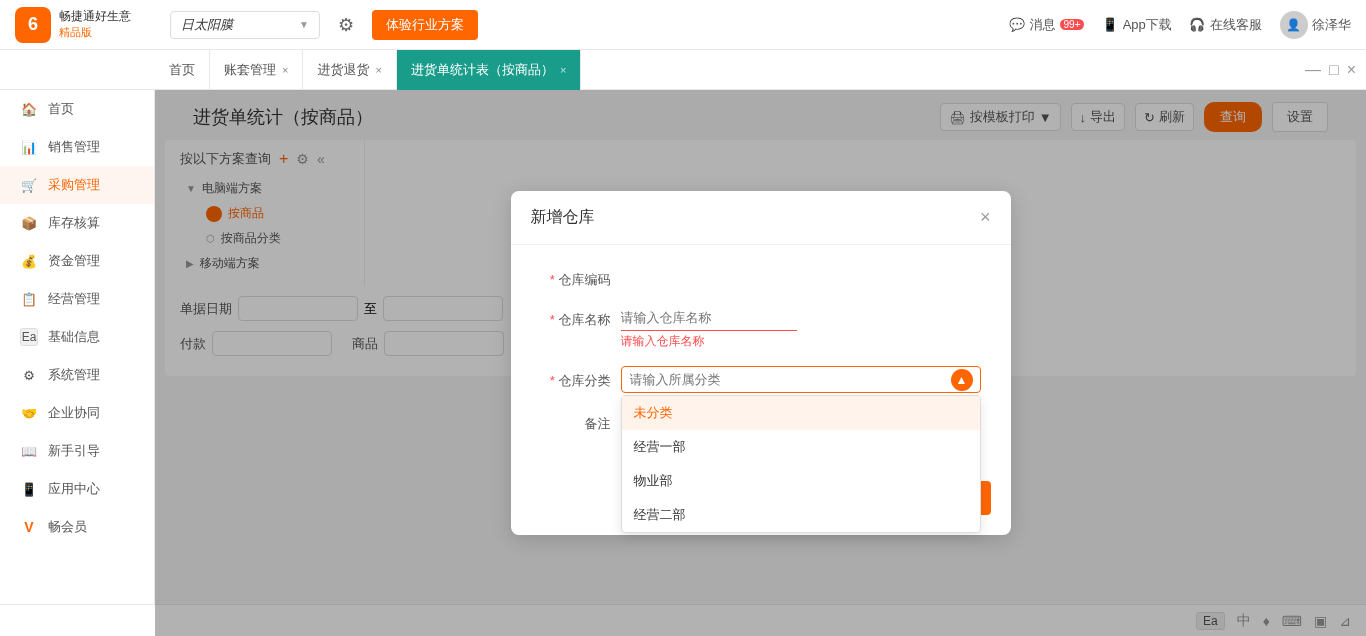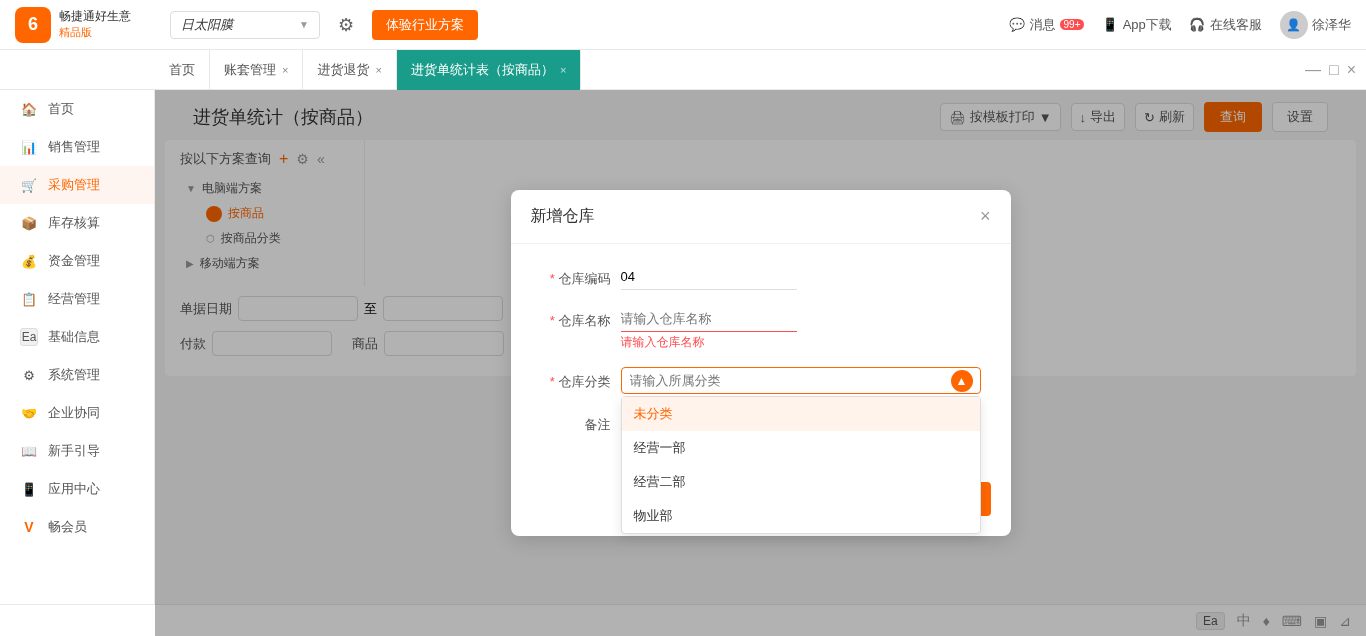--- a/index.html
+++ b/index.html
@@ -174,21 +174,21 @@
       color: #555; cursor: pointer; font-size: 13px;
       padding: 4px 8px;
       border: 1px solid #ddd;
       border-radius: 4px;
       background: #fff;
     }
     .query-btn {
       background: #ff6600;
       color: white;
       border: none;
-      border-radius: 4px;
+      border-radius: 10px;
       padding: 6px 16px;
       cursor: pointer;
       font-size: 13px;
     }
     .settings-btn {
       background: #fff;
       color: #555;
       border: 1px solid #ddd;
       border-radius: 4px;
       padding: 5px 14px;
@@ -594,23 +594,20 @@
         <div class="modal-header">
           <span class="modal-title">新增仓库</span>
           <span class="modal-close">×</span>
         </div>
         <div class="modal-body">
 
           <div class="form-row">
             <div class="form-label">
               <span class="required">*</span>
               <span>仓库编码</span>
-            </div>
-            <div class="form-input-wrapper">
-              <input class="form-input" type="text" value="04" style="">
             </div>
           </div>
 
           <div class="form-row">
             <div class="form-label">
               <span class="required">*</span>
               <span>仓库名称</span>
             </div>
             <div class="form-input-wrapper">
               <input class="form-input error" type="text" placeholder="请输入仓库名称" style="">
@@ -623,22 +620,22 @@
               <span class="required">*</span>
               <span>仓库分类</span>
             </div>
             <div class="dropdown-wrapper">
               <input class="dropdown-input" type="text" placeholder="请输入所属分类" style="">
               <div class="dropdown-arrow">▲</div>
               
               <div class="dropdown-list">
                 <div class="dropdown-item selected">未分类</div>
                 <div class="dropdown-item">经营一部</div>
+                <div class="dropdown-item">物业部</div>
                 <div class="dropdown-item">经营二部</div>
-                <div class="dropdown-item">物业部</div>
               </div>
             </div>
           </div>
 
           <div class="form-row">
             <div class="form-label">备注</div>
             <div class="form-input-wrapper">
               <input class="form-input" type="text" style="">
             </div>
           </div>

